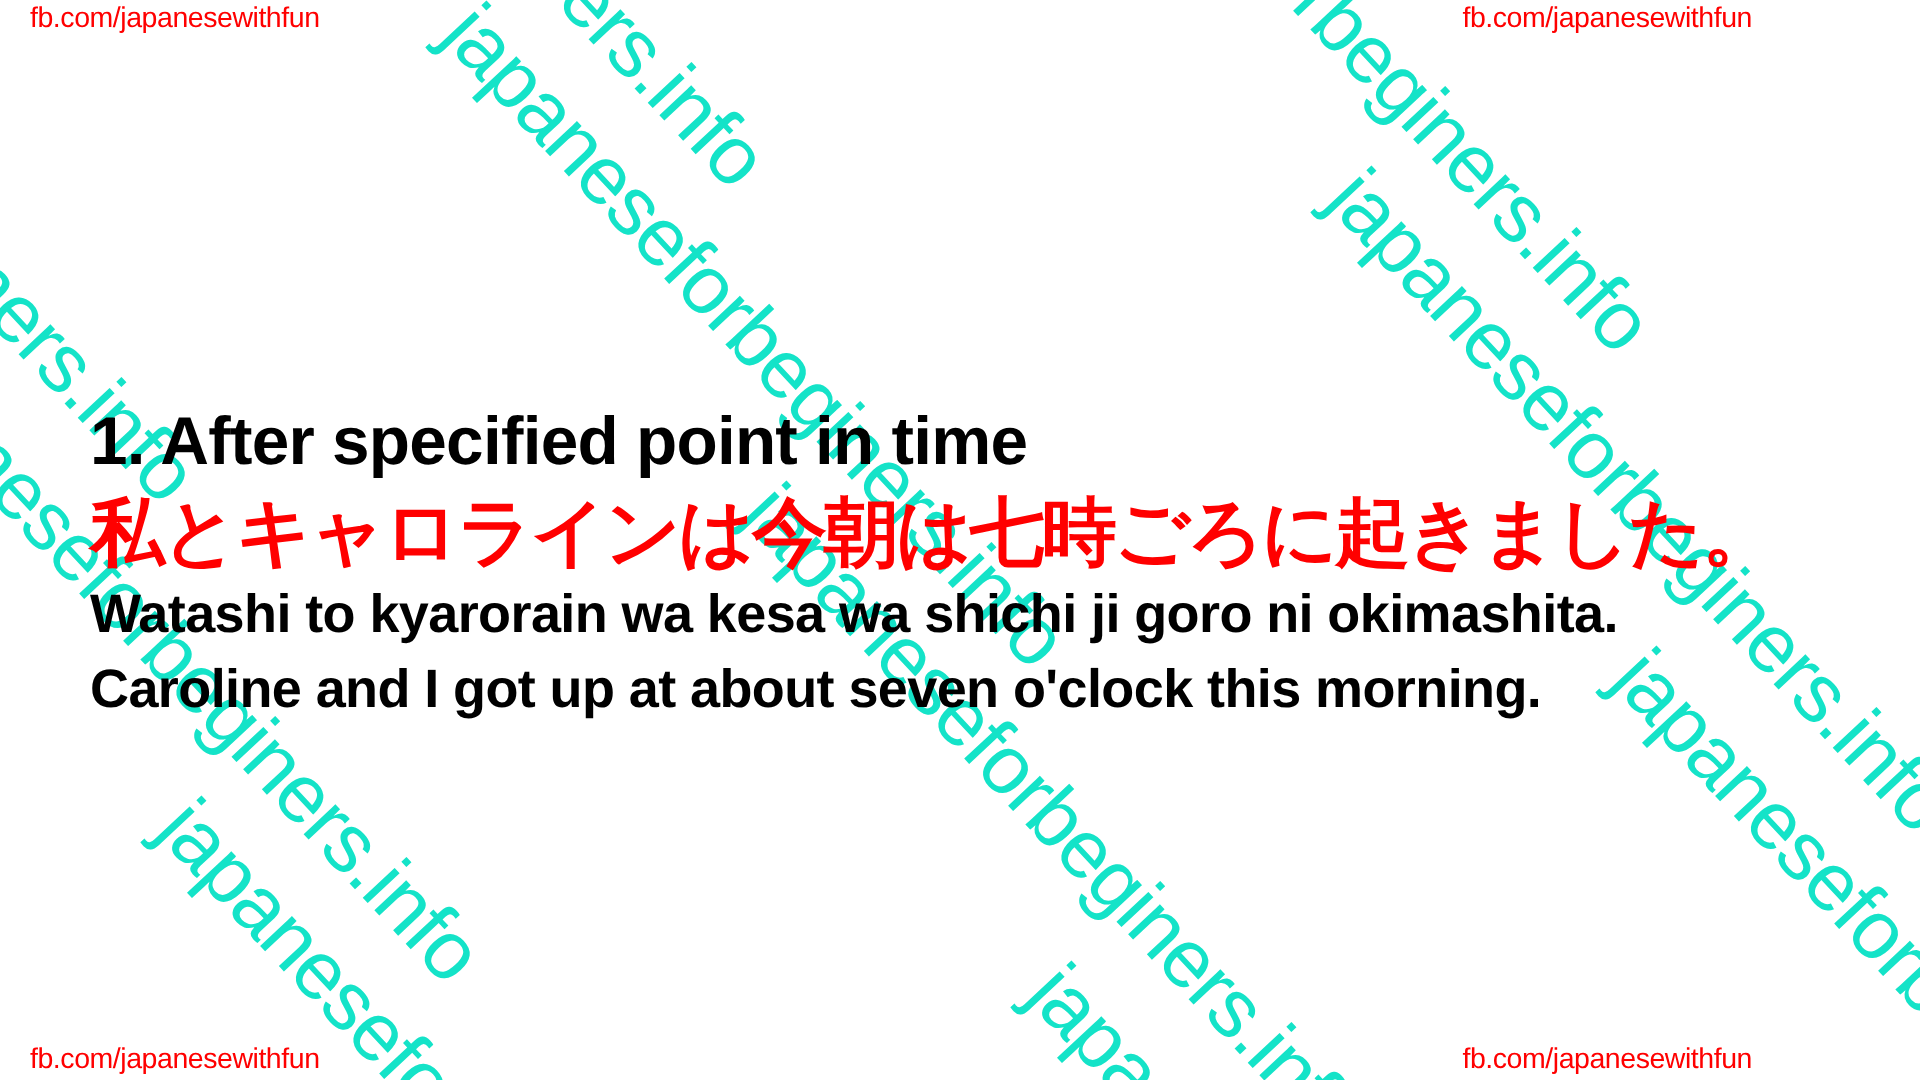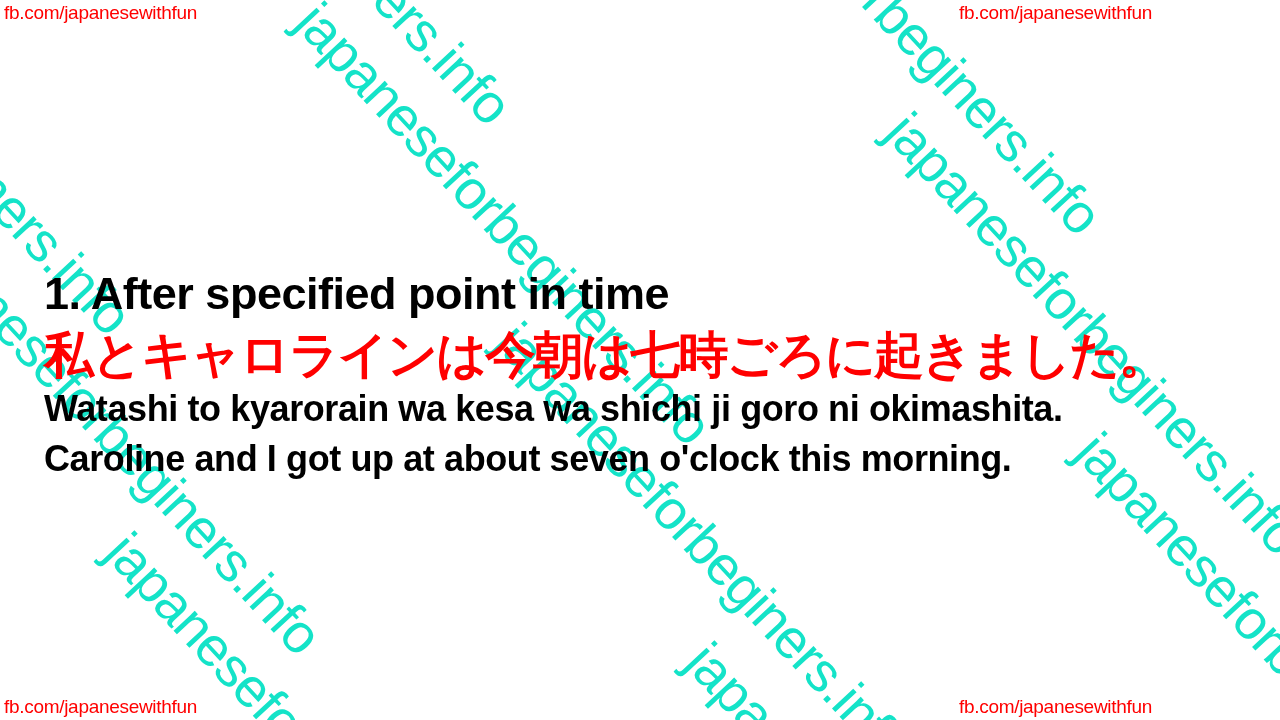--- a/index.html
+++ b/index.html
@@ -41,21 +41,21 @@
     font-size: 55px;
     font-weight: 400;
     letter-spacing: -1px;
     transform-origin: 0 0;
     transform: rotate(47deg);
   }
 
   
   #content {
     position: absolute;
-    left: 0;
+    left: 16px;
     top: 0;
     width: 1160px;
     height: 720px;
     z-index: 2;
     pointer-events: none;
   }
 
   .corner-wm {
     position: absolute;
     color: #ff0000;

